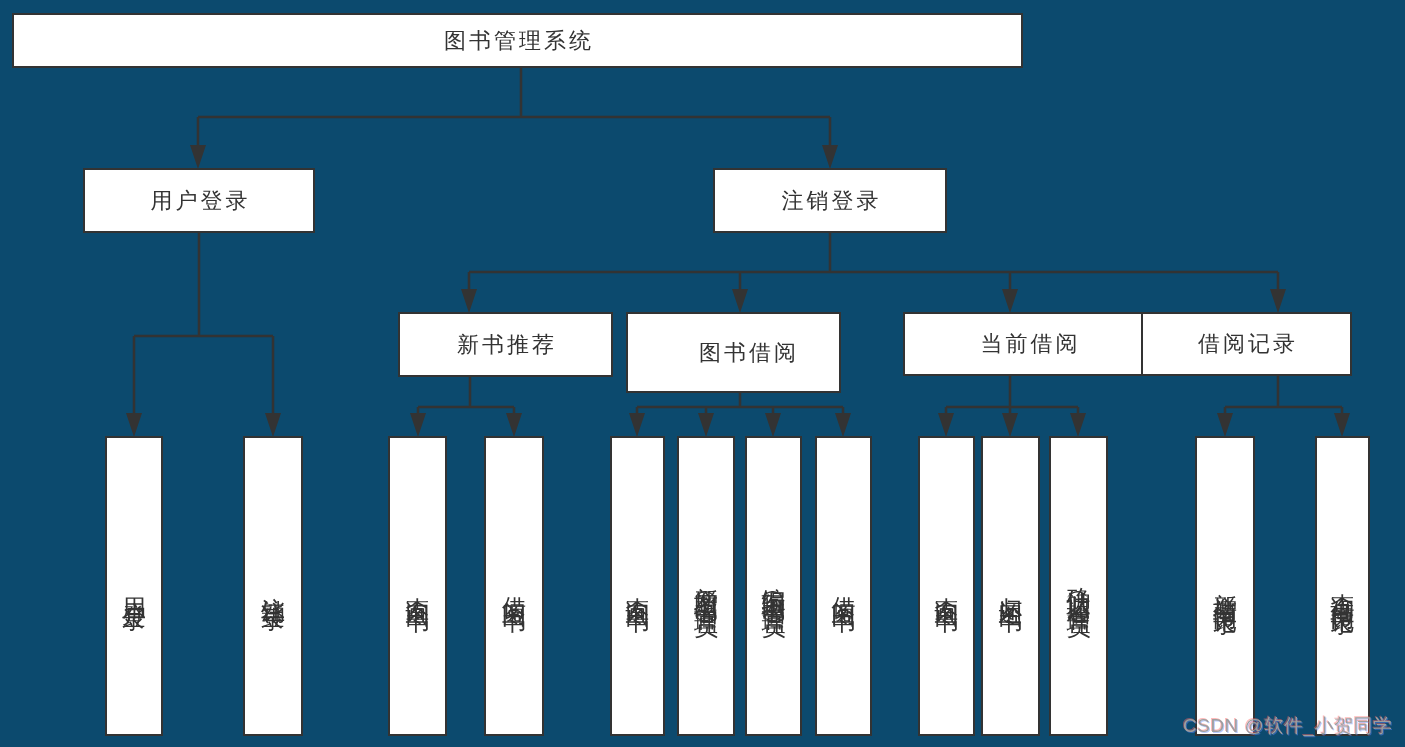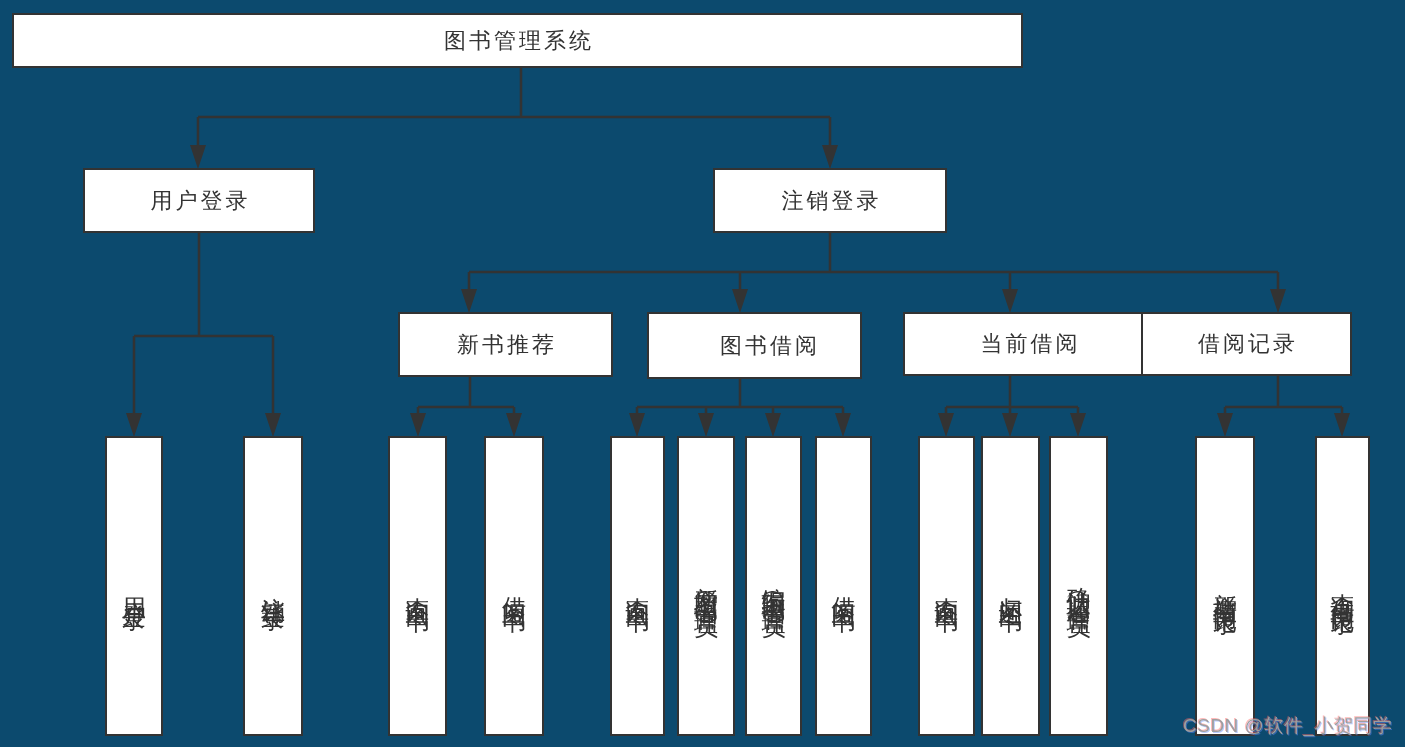--- a/index.html
+++ b/index.html
@@ -128,21 +128,21 @@
   <div class="hbox" style="left:83px; top:168px; width:232px; height:65px;">
     <span>用户登录</span>
   </div>
   <div class="hbox" style="left:713px; top:168px; width:234px; height:65px;">
     <span>注销登录</span>
   </div>
 
   <div class="hbox" style="left:362px; top:312px; width:215px; height:65px;margin-left:36px;">
     <span>新书推荐</span>
   </div>
-  <div class="hbox" style="left:647px; top:312px; width:215px; height:67px;padding-left:28px;">
+  <div class="hbox" style="left:626px; top:312px; width:215px; height:81px;padding-left:28px;">
     <span>图书借阅</span>
   </div>
   <div class="hbox" style="left:903px; top:312px; width:252px; height:64px;">
     <span>当前借阅</span>
   </div>
   <div class="hbox" style="left:1141px; top:312px; width:211px; height:64px;">
     <span>借阅记录</span>
   </div>
 
   <div class="vbox" style="left:105px; width:58px;">用户登录</div>

